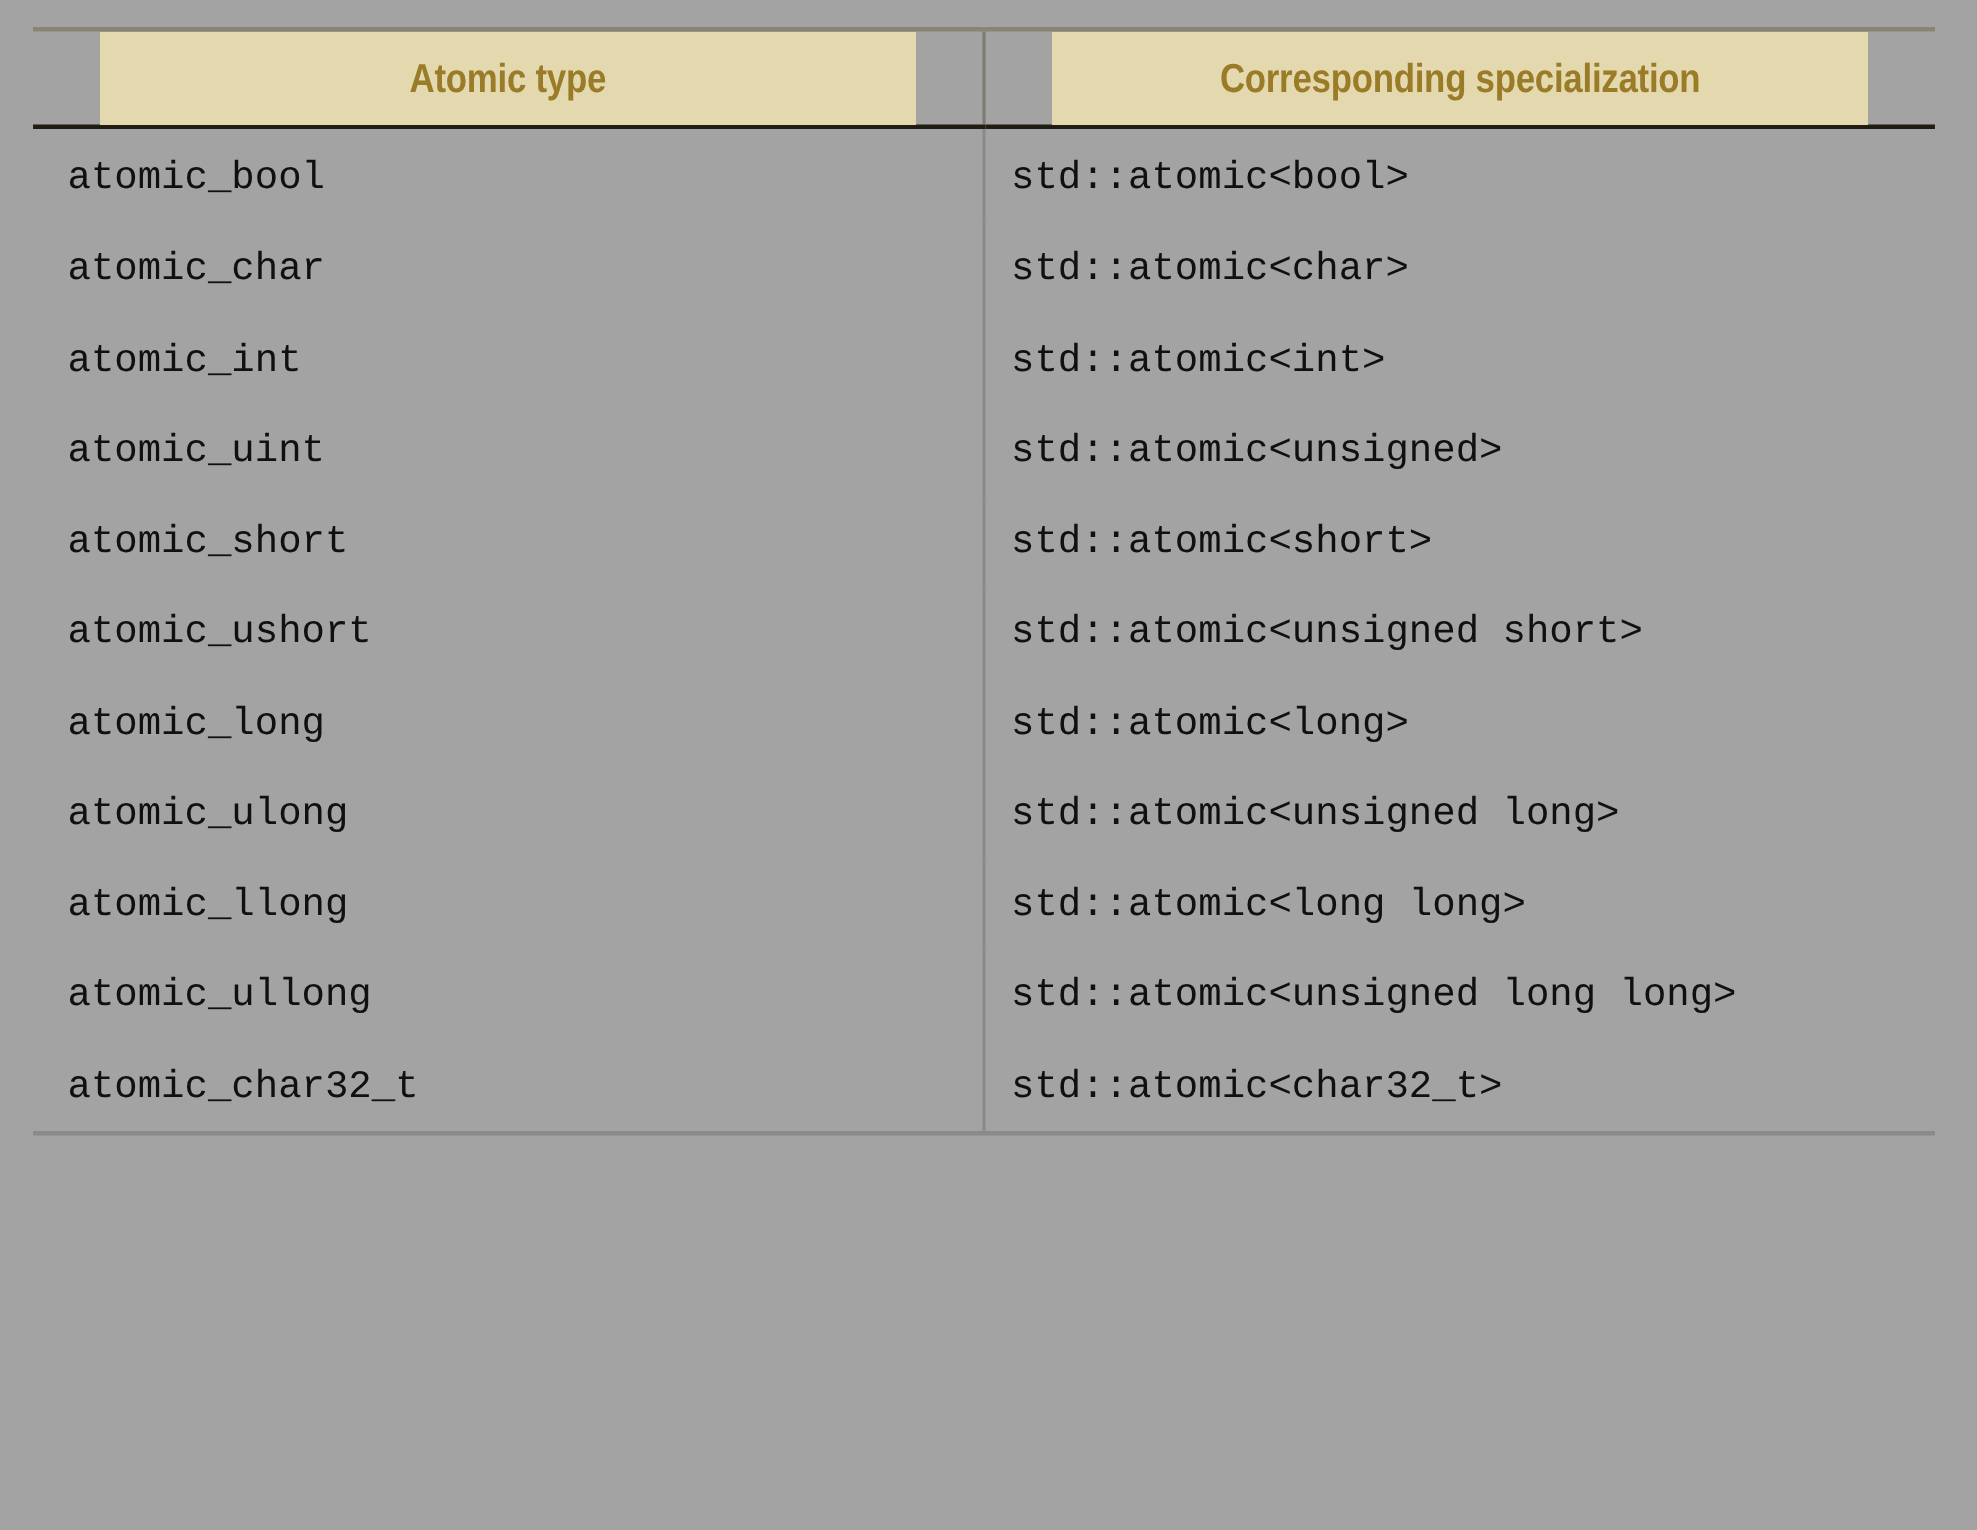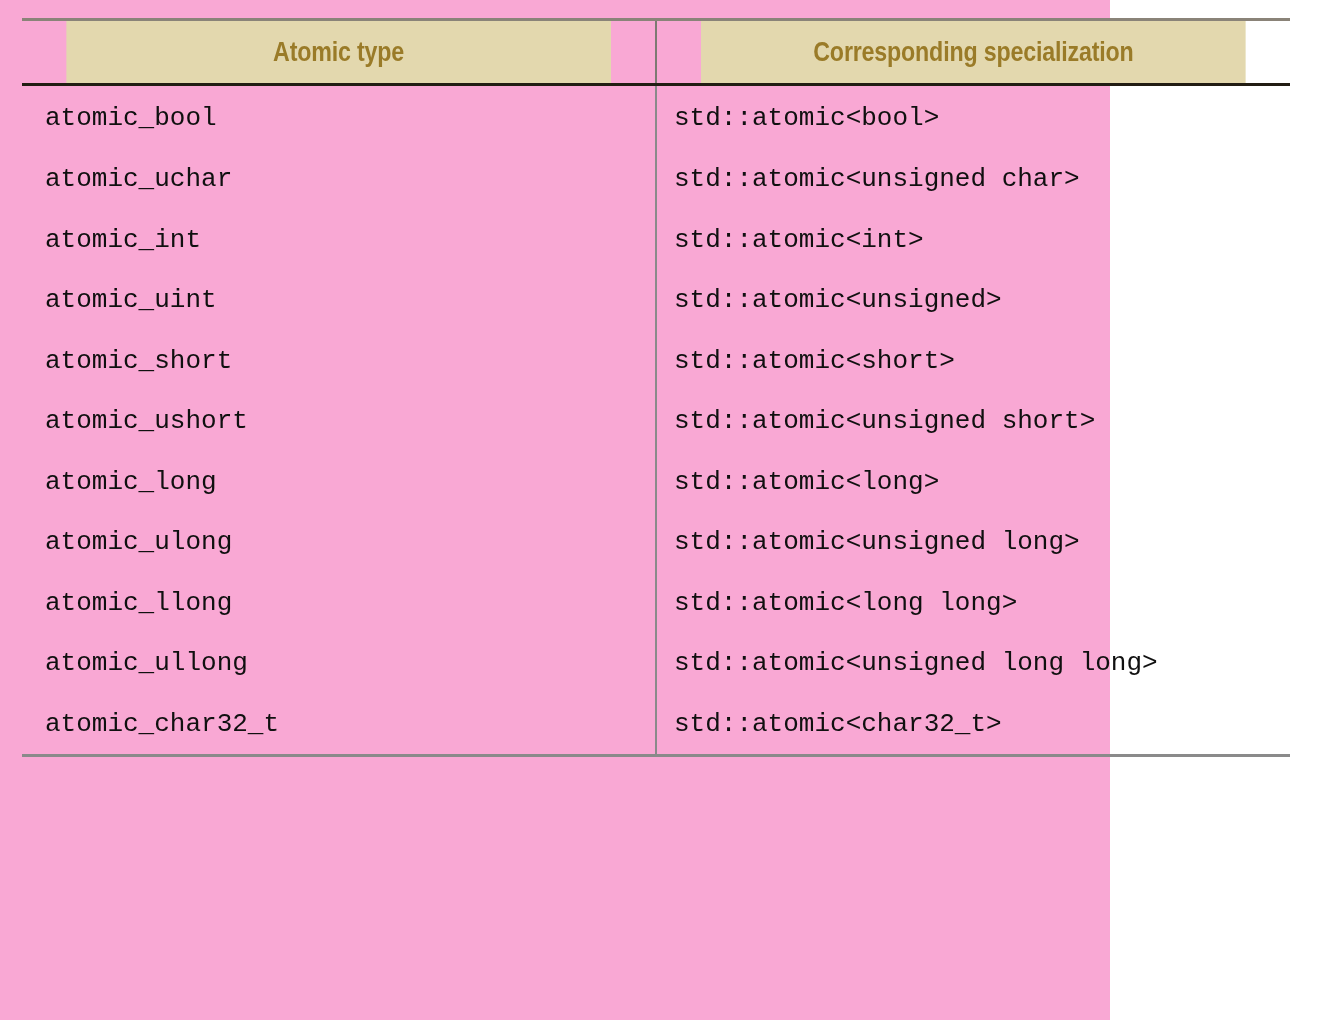--- a/index.html
+++ b/index.html
@@ -10,23 +10,23 @@
   body {
     width: 1318px;
     height: 1020px;
     overflow: hidden;
     font-family: "Liberation Sans", sans-serif;
     -webkit-font-smoothing: antialiased;
   }
 
   .page {
     position: relative;
-    width: 1110px;
+    width: 1318px;
     height: 1020px;
-    background: #f9a8d4;
+    background: #a3a3a3;
   }
 
   
   .atomic-table {
     position: absolute;
     left: 22px;
     top: 18px;
     width: 1268px;
     border-collapse: collapse;
     table-layout: fixed;
@@ -115,22 +115,22 @@
         <th class="head-cell col-right">Corresponding specialization</th>
       </tr>
     </thead>
 
     <tbody id="table-body">
         <tr>
           <td class="cell-type">atomic_bool</td>
           <td class="cell-spec">std::atomic&lt;bool&gt;</td>
         </tr>
         <tr>
-          <td class="cell-type">atomic_uchar</td>
-          <td class="cell-spec">std::atomic&lt;unsigned char&gt;</td>
+          <td class="cell-type">atomic_char</td>
+          <td class="cell-spec">std::atomic&lt;char&gt;</td>
         </tr>
         <tr>
           <td class="cell-type">atomic_int</td>
           <td class="cell-spec">std::atomic&lt;int&gt;</td>
         </tr>
         <tr>
           <td class="cell-type">atomic_uint</td>
           <td class="cell-spec">std::atomic&lt;unsigned&gt;</td>
         </tr>
         <tr>

